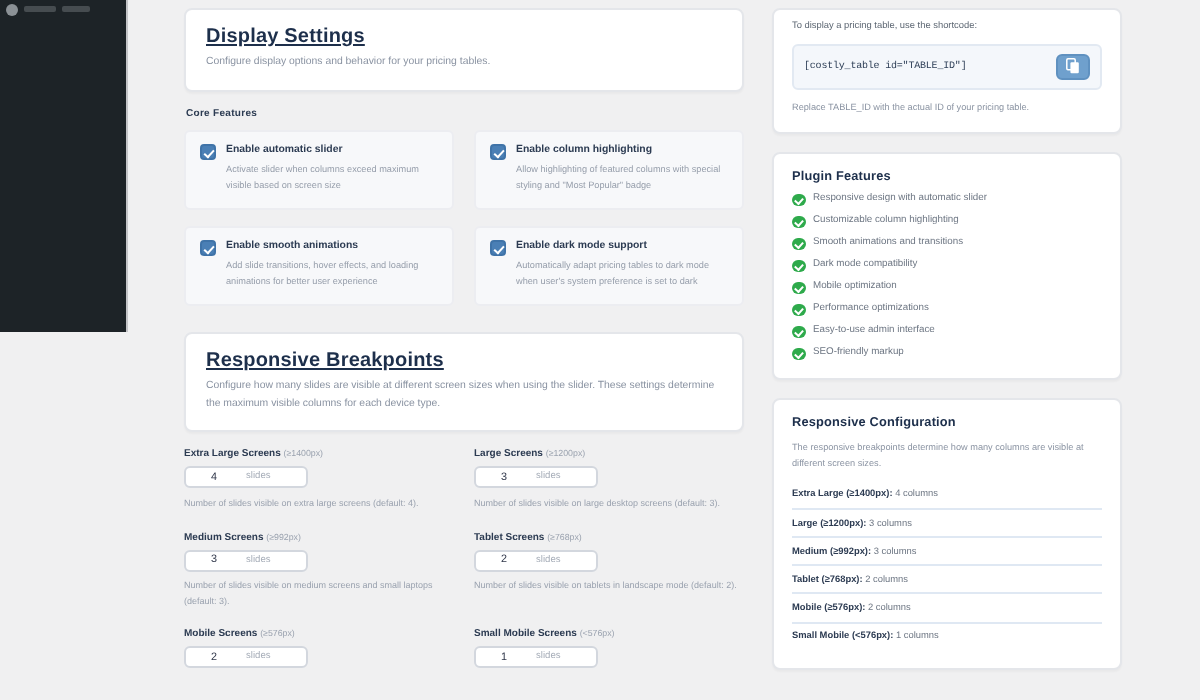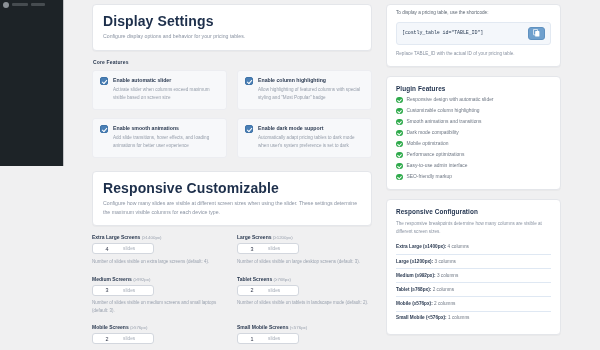--- a/index.html
+++ b/index.html
@@ -45,22 +45,22 @@
   .card {
     background: #fff;
     border: 1px solid #e4e6ea;
     border-radius: 4px;
     box-shadow: 0 1px 1px rgba(0,0,0,.03);
   }
 
   
   .hero { padding: 8px 10px 9px; margin-bottom: 8px; }
   .hero h2 {
-    font-size: 14px; font-weight: bold; color: #1d2f4b;
-    letter-spacing: .1px; margin-bottom: 3px;
+    font-size: 10px; font-weight: bold; color: #1d2f4b;
+    letter-spacing: .1px; margin-bottom: 3px; text-decoration: underline;
   }
   .hero p {
     font-size: 5.2px; color: #8a93a2; line-height: 1.65;
   }
 
   .section-label {
     font-size: 5px; font-weight: bold; color: #2c3b52;
     margin: 0 0 5px 1px; letter-spacing: .15px;
   }
 
@@ -240,21 +240,21 @@
         <div class="feat">
           <div class="cbx"></div>
           <div class="feat-txt">
             <div class="feat-title">Enable dark mode support</div>
             <div class="feat-desc">Automatically adapt pricing tables to dark mode when user's system preference is set to dark</div>
           </div>
         </div>
       </div>
 
       <div class="card hero">
-        <h2>Responsive Customizable</h2>
+        <h2>Responsive Breakpoints</h2>
         <p>Configure how many slides are visible at different screen sizes when using the slider. These settings determine the maximum visible columns for each device type.</p>
       </div>
 
       <div class="bp-grid">
 
         <div>
           <div class="bp-label">
             <b>Extra Large Screens</b>
             <span>(≥1400px)</span>
           </div>

